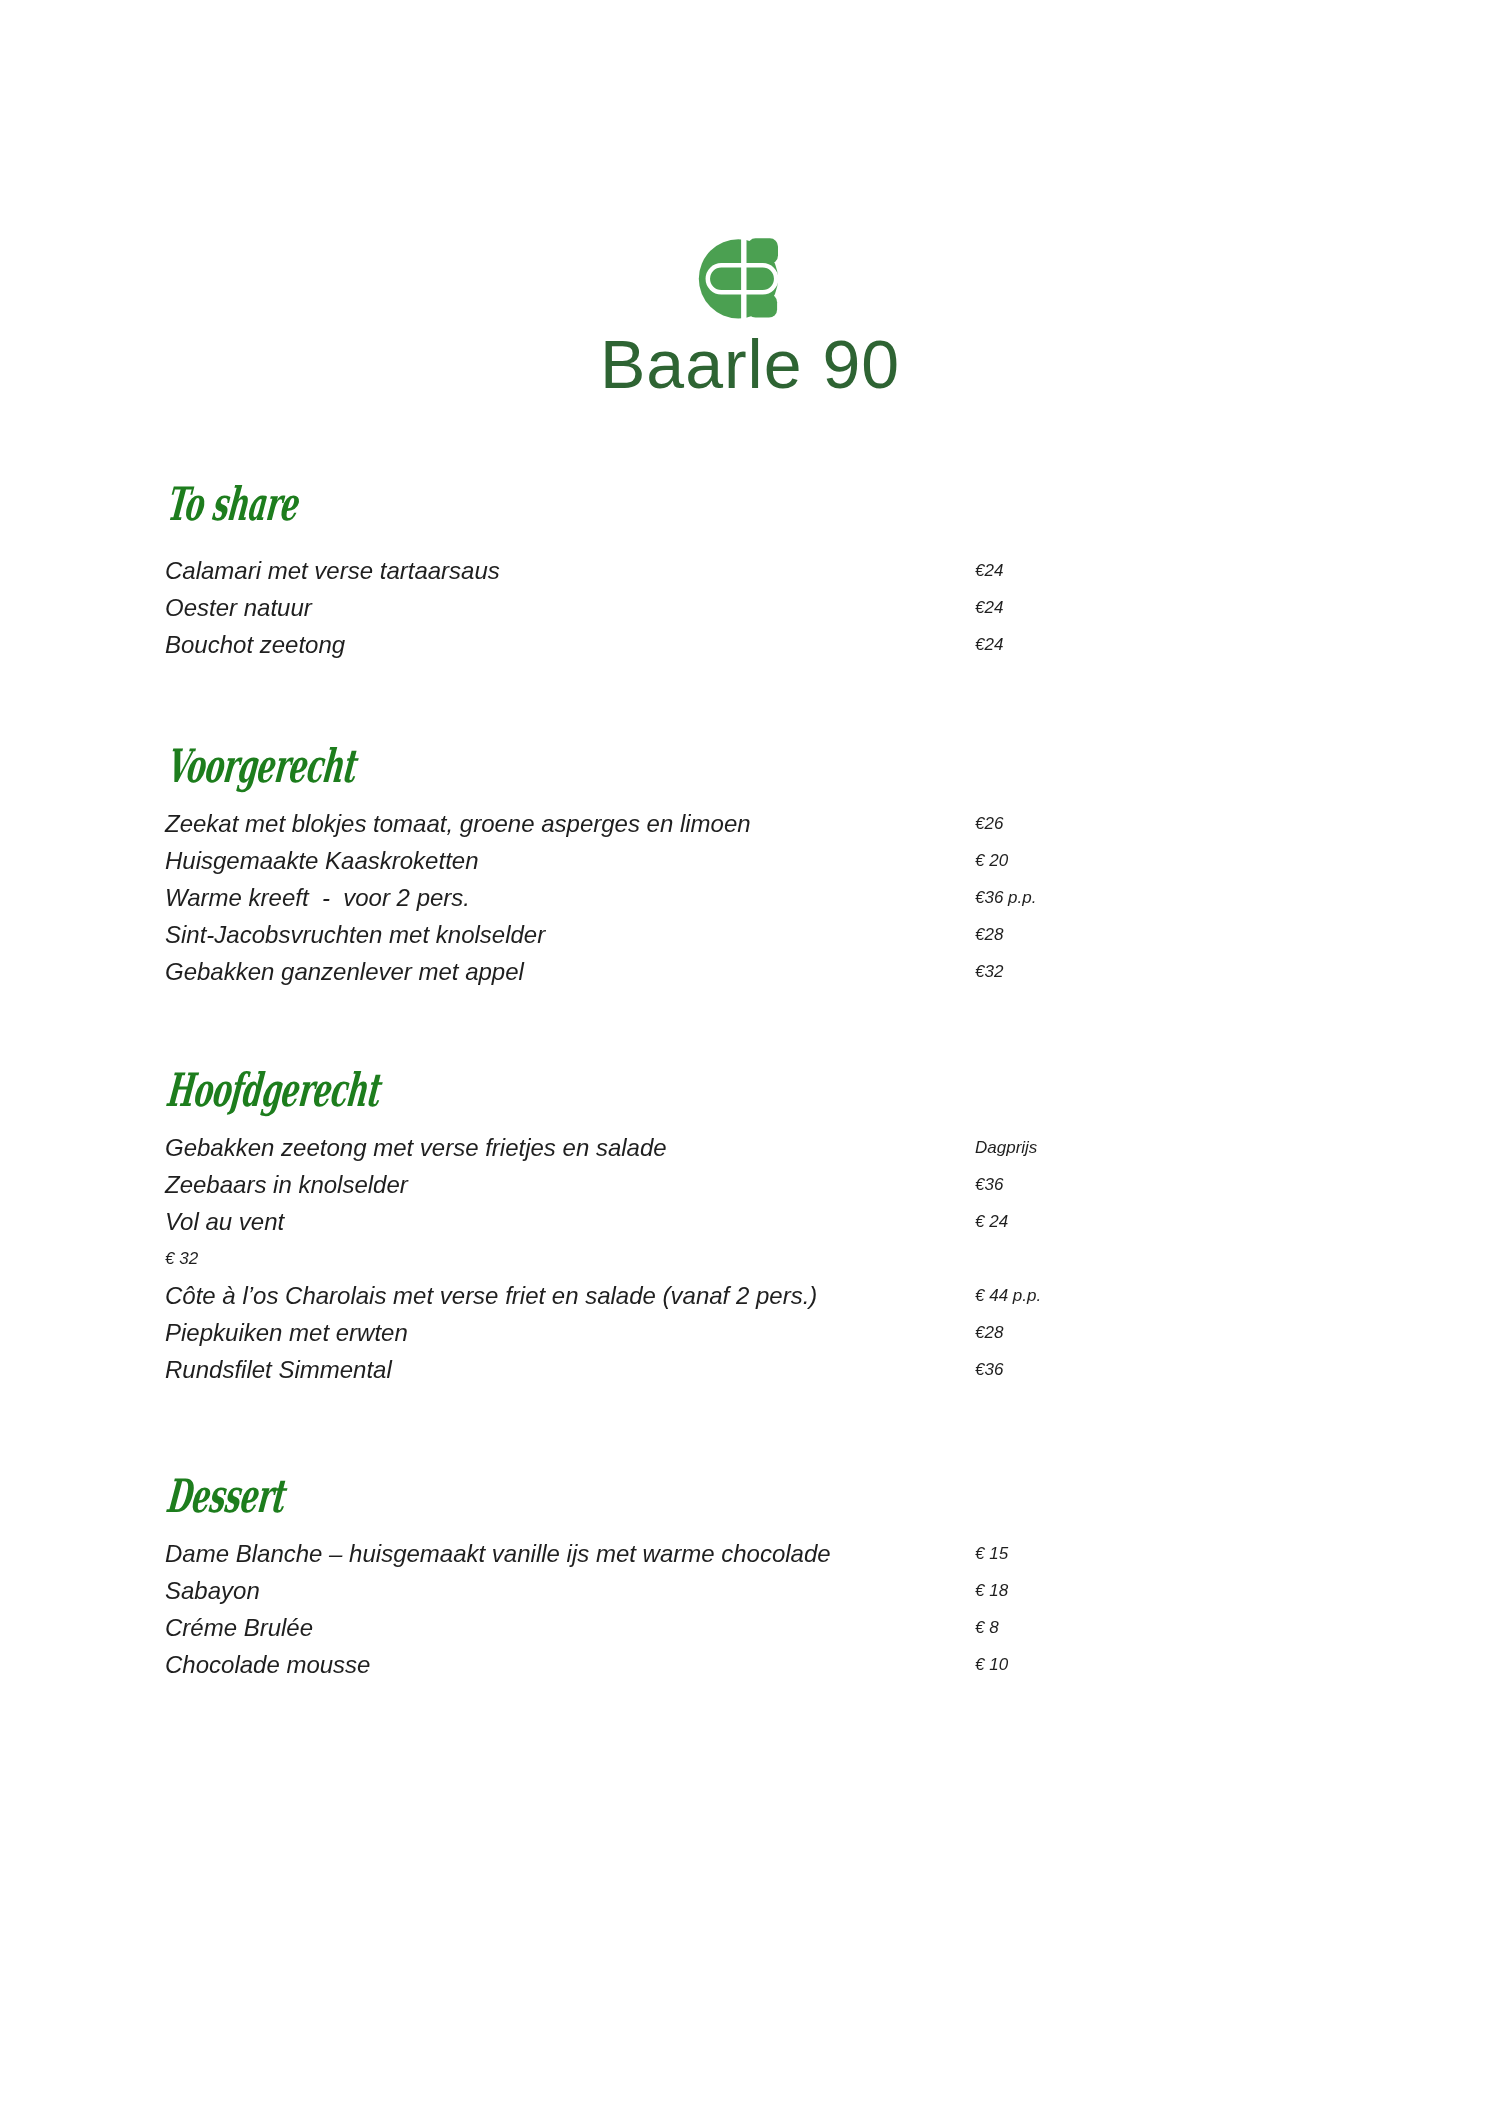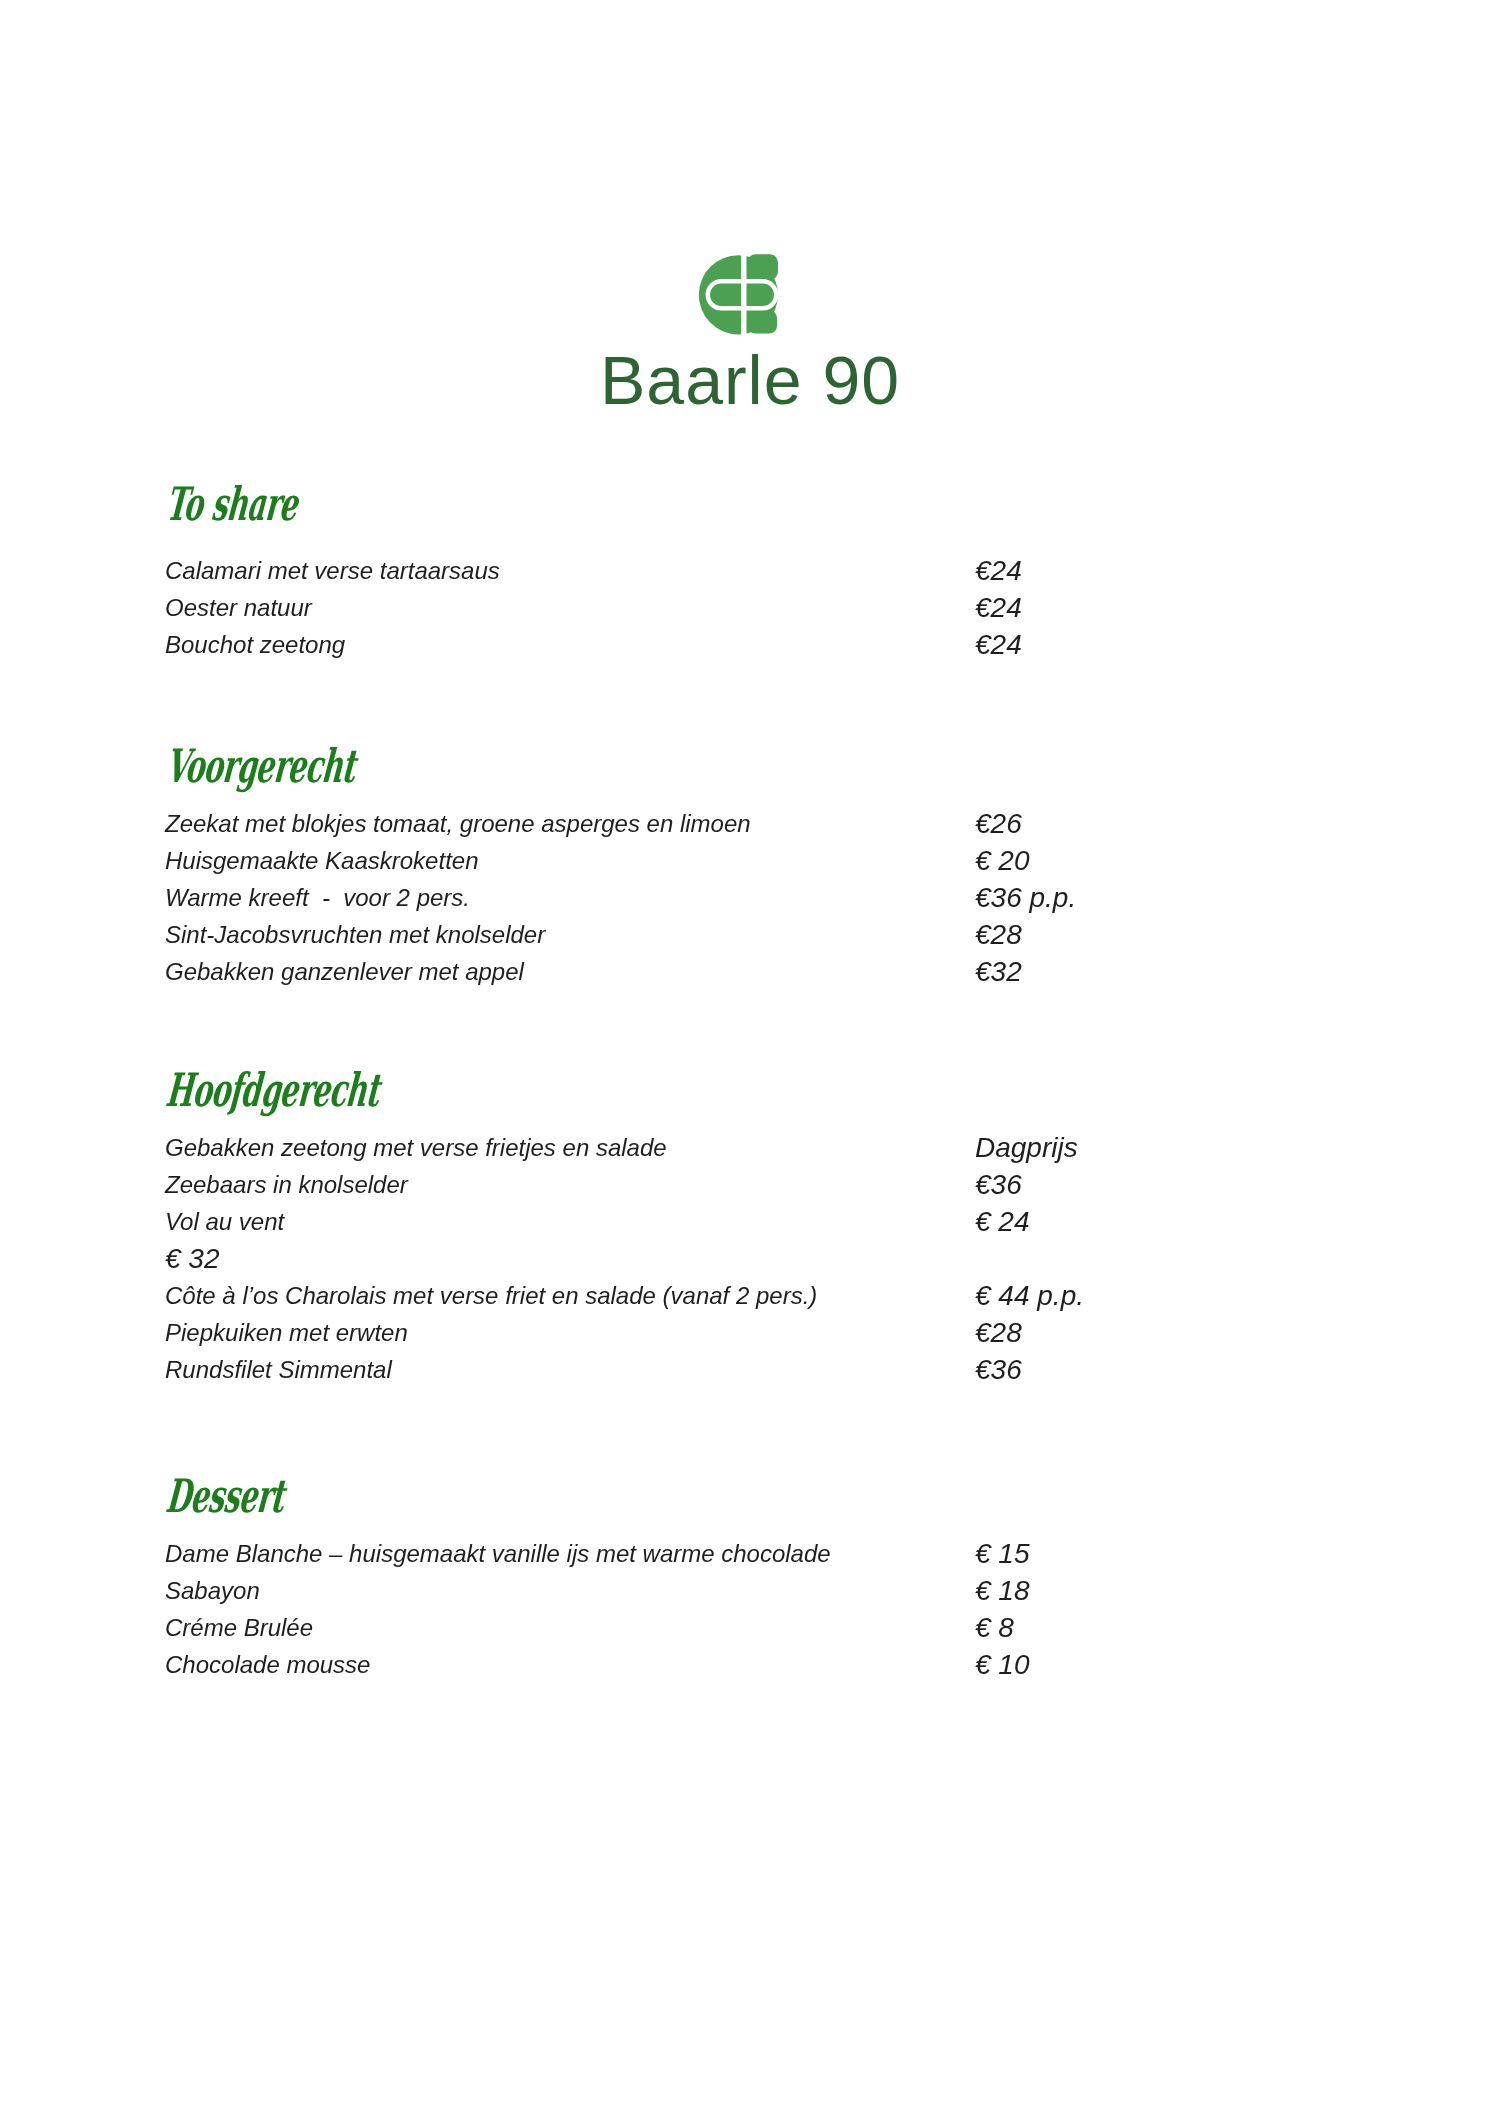--- a/index.html
+++ b/index.html
@@ -12,21 +12,21 @@
   html,body{margin:0;padding:0;background:#e8e8e8;}
   .page{
     position:relative;
     width:1500px;height:2122px;
     background:var(--bg);
     margin:0 auto;
     font-family:"Liberation Sans",sans-serif;
     overflow:hidden;
   }
   .logo{
-    position:absolute;left:0;top:248px;width:1500px;
+    position:absolute;left:0;top:232px;width:1500px;
     display:flex;flex-direction:column;align-items:center;
   }
   .logo-mark{width:90px;height:90px;margin-left:-16px;}
   .wordmark{
     margin-top:4px;
     font-family:"Liberation Sans",sans-serif;
     font-size:68px;
     letter-spacing:1px;
     color:var(--wordmark-color);
     line-height:76px;
@@ -60,21 +60,21 @@
   .item-name{
     width:810px;
     font-style:italic;
     font-size:24px;
     color:var(--text-color);
     white-space:pre;
     overflow:visible;
   }
   .item-price{
     font-style:italic;
-    font-size:28px;
+    font-size:17px;
     color:var(--text-color);
     white-space:pre;
   }
 </style>
 </head>
 <body>
 
 <div class="page">
 
   <div class="logo">

